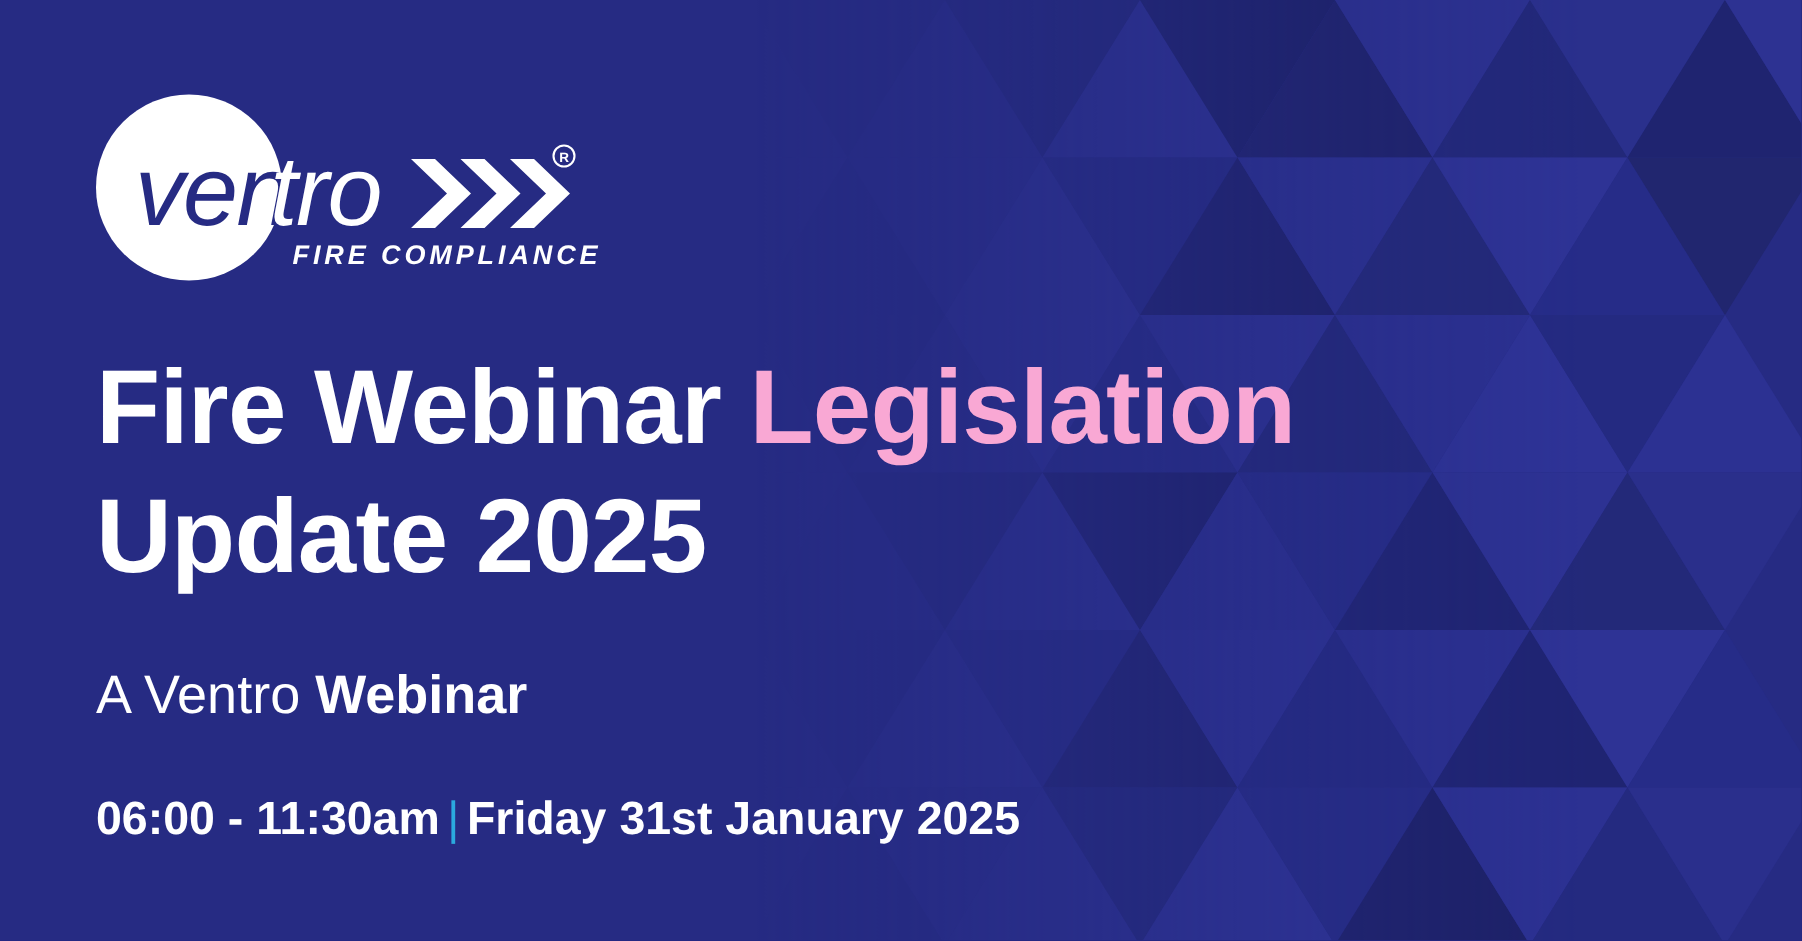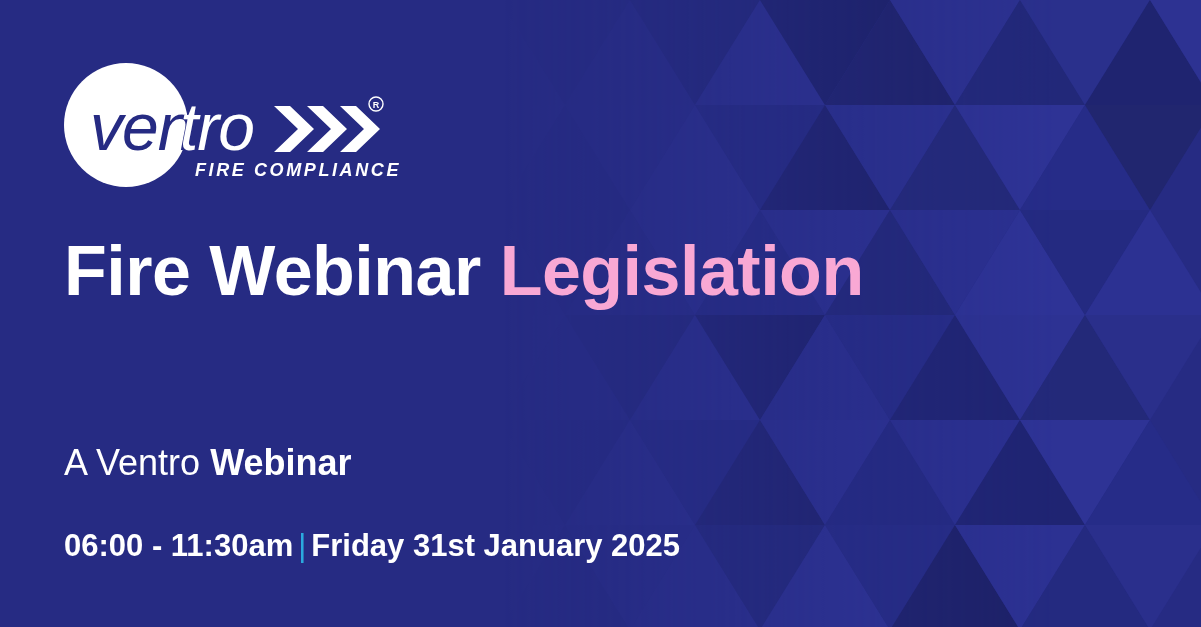--- a/index.html
+++ b/index.html
@@ -214,20 +214,21 @@
           <circle cx="312" cy="42" r="7" fill="none" stroke="#ffffff" stroke-width="1.4"></circle>
           <text x="312" y="46" font-family="'Liberation Sans', sans-serif" font-size="9" font-weight="bold" fill="#ffffff" text-anchor="middle">R</text>
         </g>
 
         <text x="131" y="114" font-family="'Liberation Sans', sans-serif" font-size="18" font-style="italic" font-weight="bold" letter-spacing="2.6" fill="#ffffff">FIRE COMPLIANCE</text>
       </svg>
     </div>
 
     <h1 class="headline">
       <span class="line"><span>Fire Webinar</span> <span class="accent">Legislation</span></span>
+      <span class="line">Update 2025</span>
     </h1>
 
     <div class="subtitle">
       <span>A Ventro</span>
       <span class="bold">Webinar</span>
     </div>
 
     <div class="datetime">
       <span>06:00 - 11:30am</span><span class="sep">|</span><span class="date">Friday 31st January 2025</span>
     </div>

